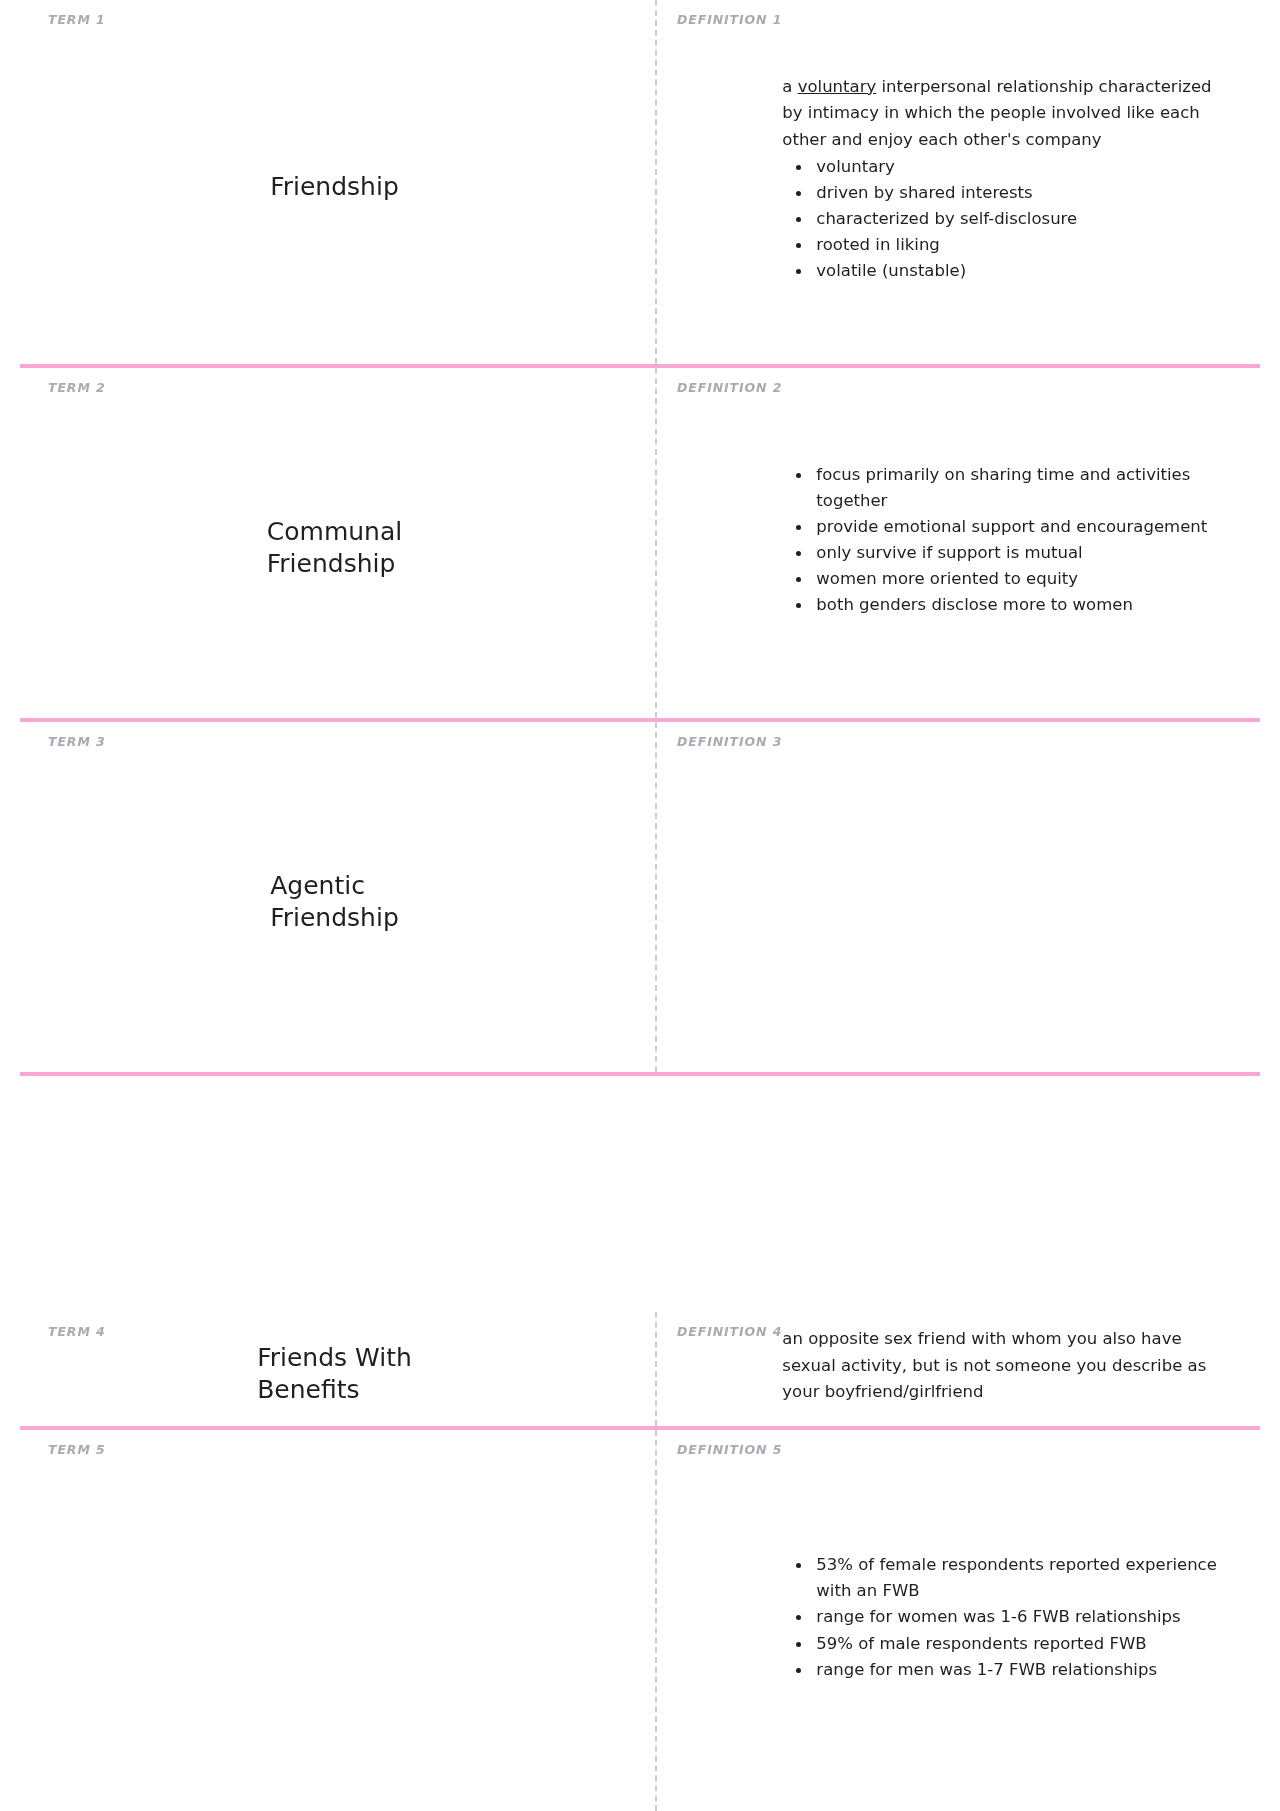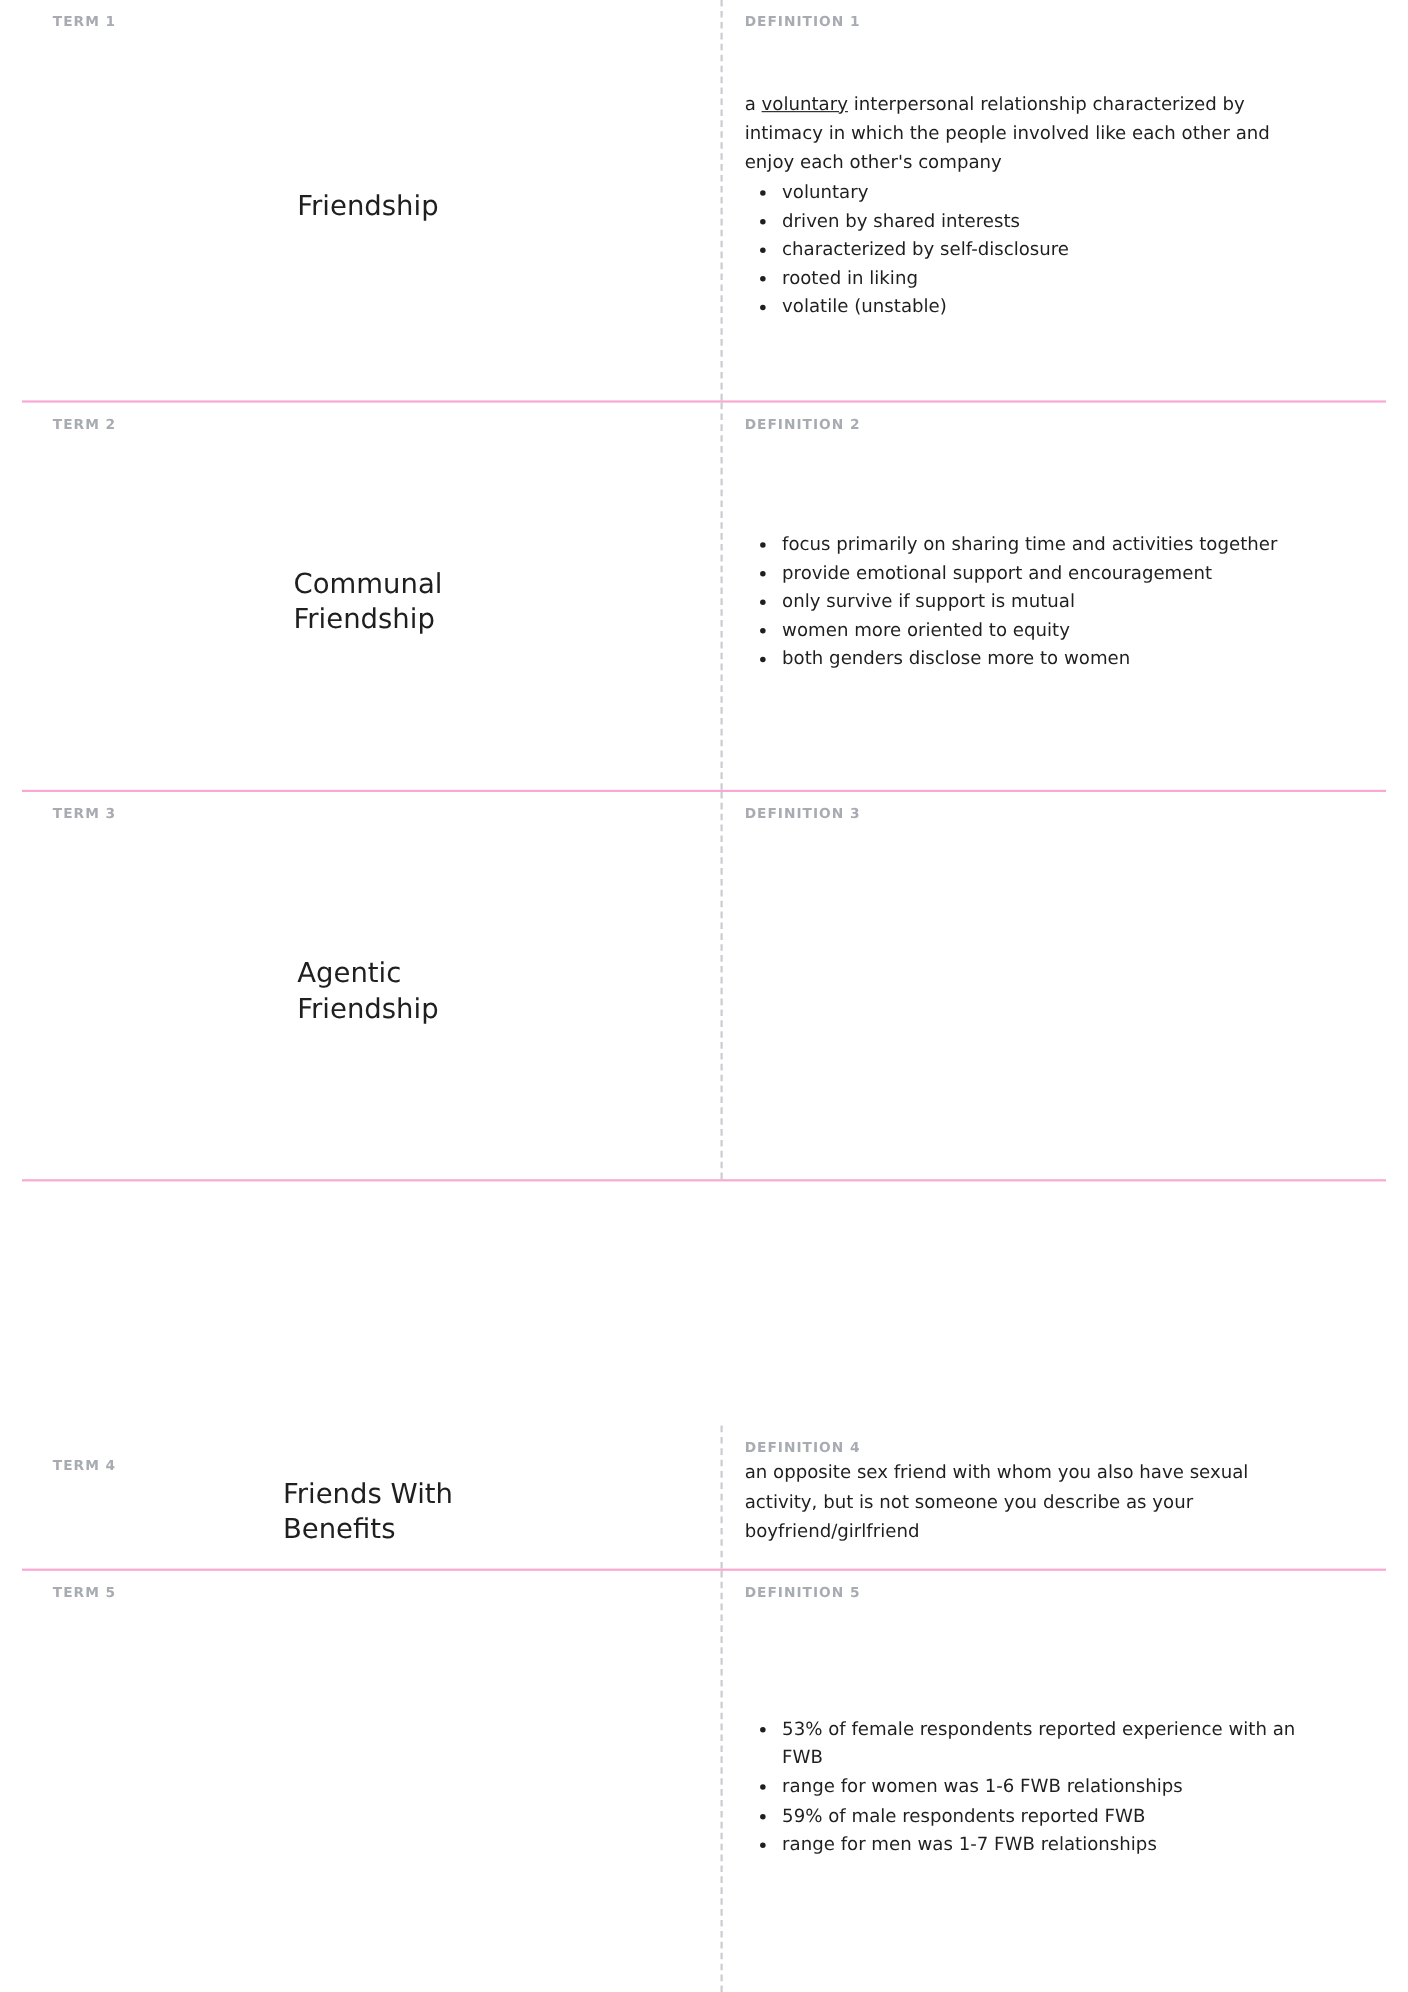--- a/index.html
+++ b/index.html
@@ -17,21 +17,21 @@
     width: 1280px;
     min-height: 1811px;
     position: relative;
     box-sizing: border-box;
   }
 
   .card {
     position: relative;
     display: flex;
     box-sizing: border-box;
-    border-top: 2px solid #f9a8d4;
+    border-top: 4px solid #f9a8d4;
     width: 1240px;
     margin: 0 auto;
   }
   .card.first {
     border-top: none;
   }
 
   
   .card.h1 { height: 364px; }
   .card.h2 { height: 354px; }
@@ -47,32 +47,33 @@
     display: flex;
     flex-direction: column;
   }
 
   .def-col {
     flex: 1;
     box-sizing: border-box;
     padding: 14px 24px 20px 20px;
     position: relative;
     display: flex;
-    flex-direction: column;
+    flex-direction: row;
     border-left: 2px dashed #c9ccd1;
   }
 
   .col-label {
     font-size: 12.5px;
     font-weight: bold;
     letter-spacing: 0.9px;
     color: #a8abb2;
     line-height: 1;
     margin-bottom: 0;
     height: 16px;
+    font-style: italic;
   }
 
   .term-body {
     flex: 1;
     display: flex;
     align-items: center;
     justify-content: center;
   }
   .term-text {
     font-size: 25px;

